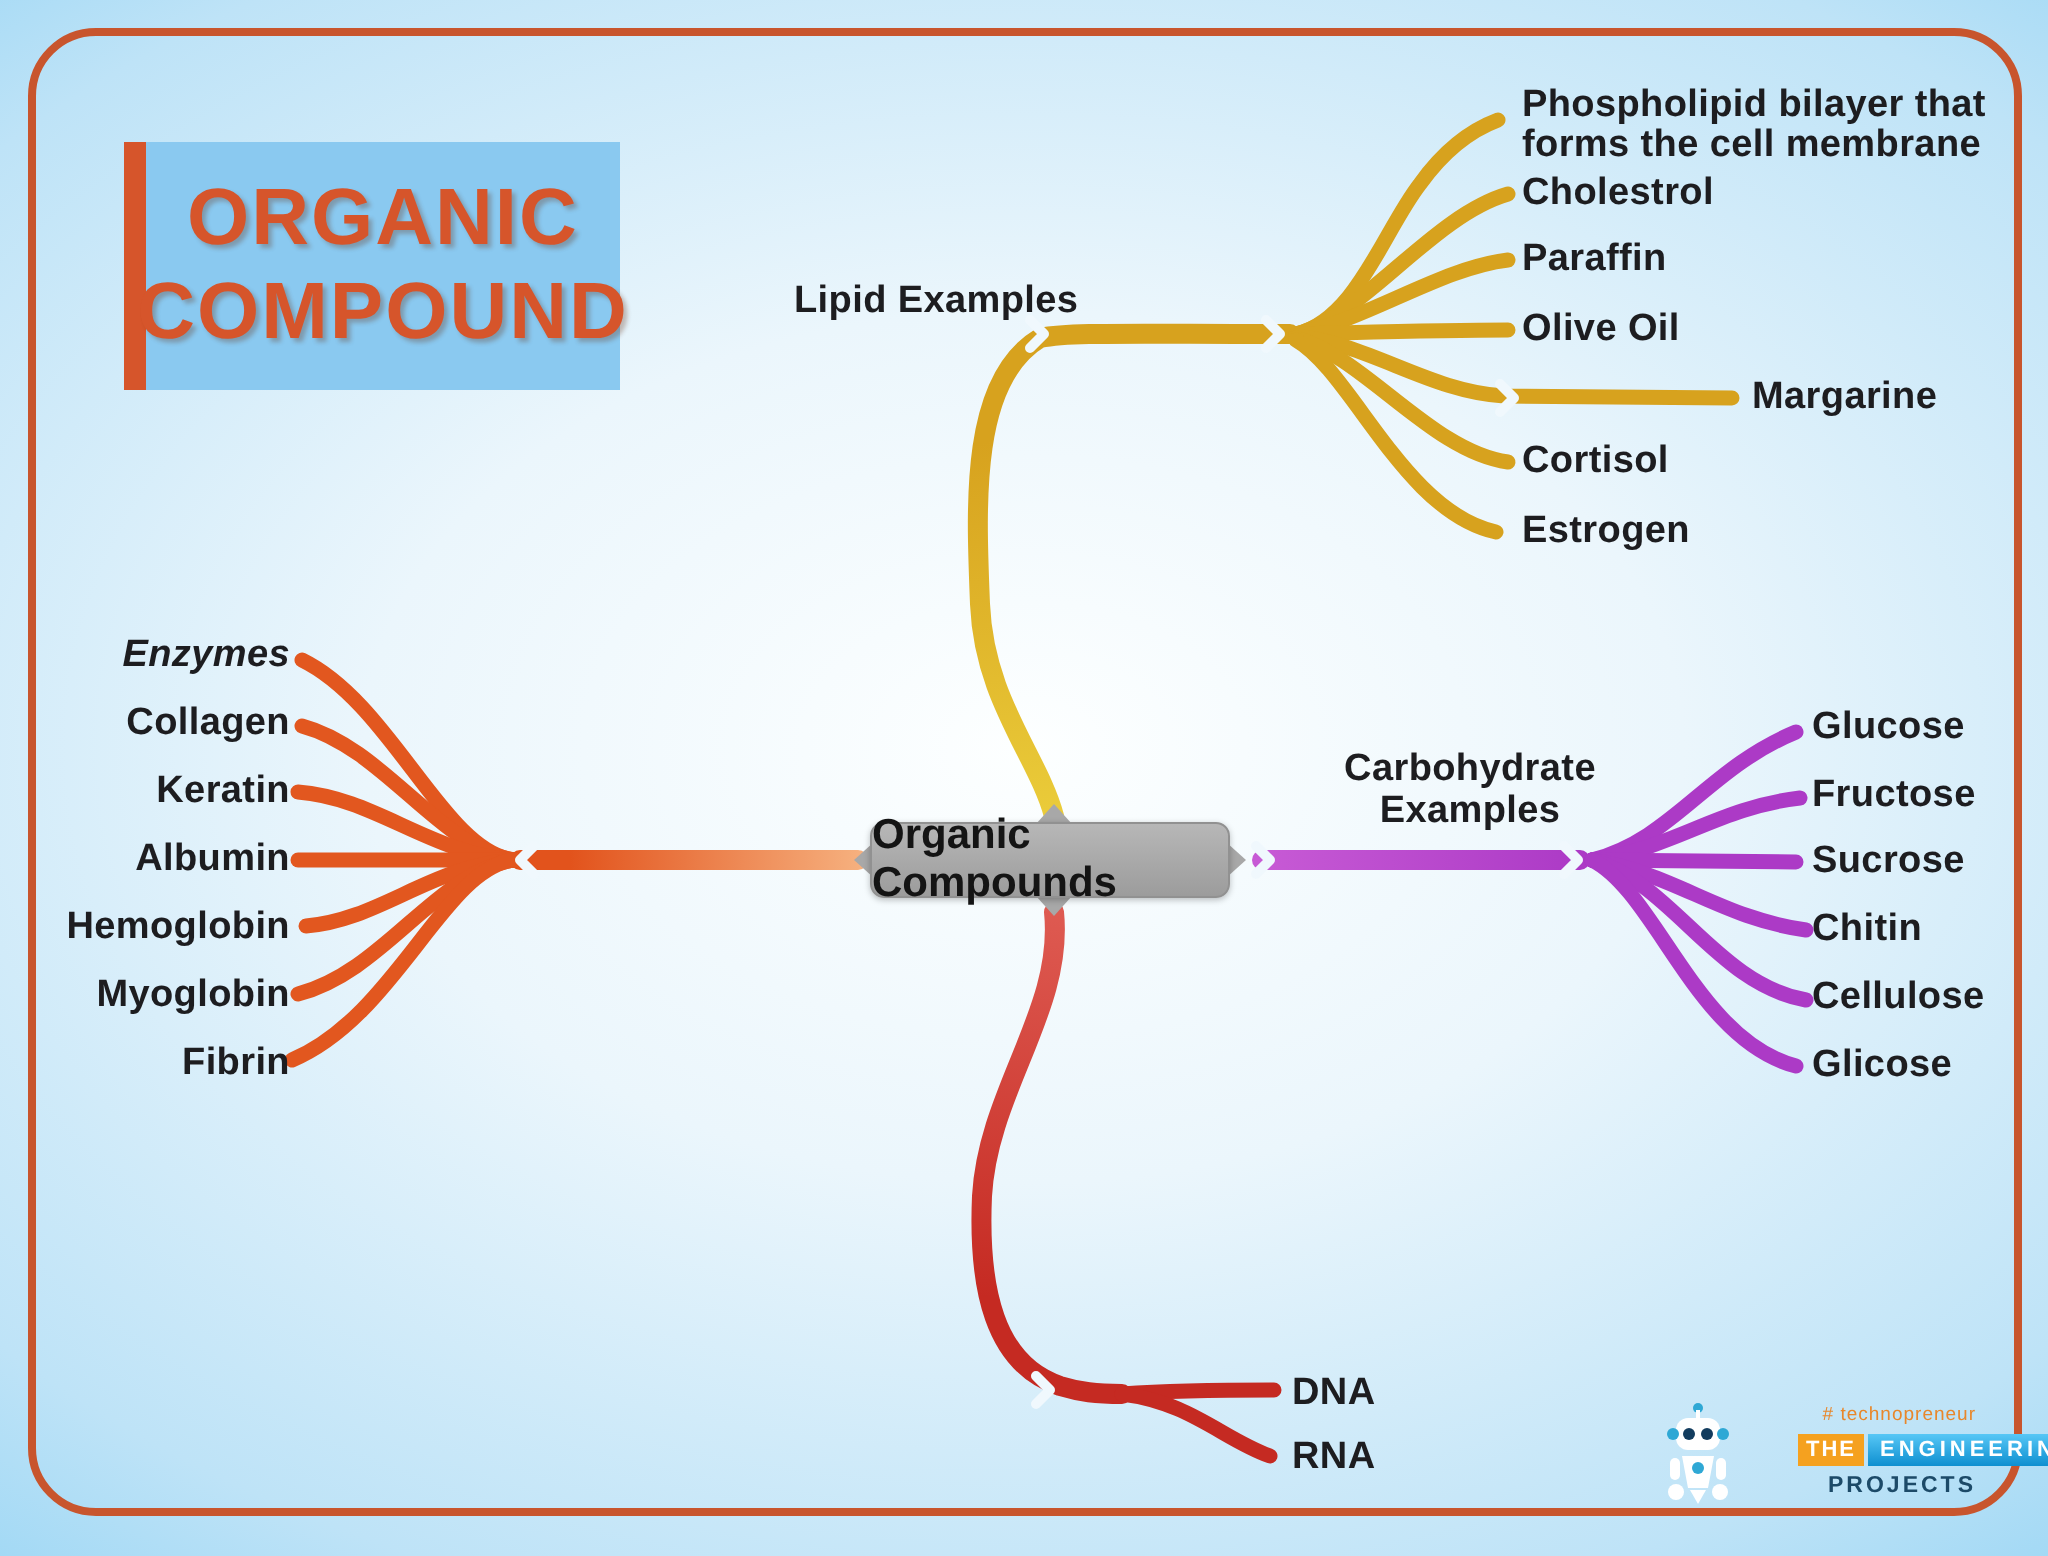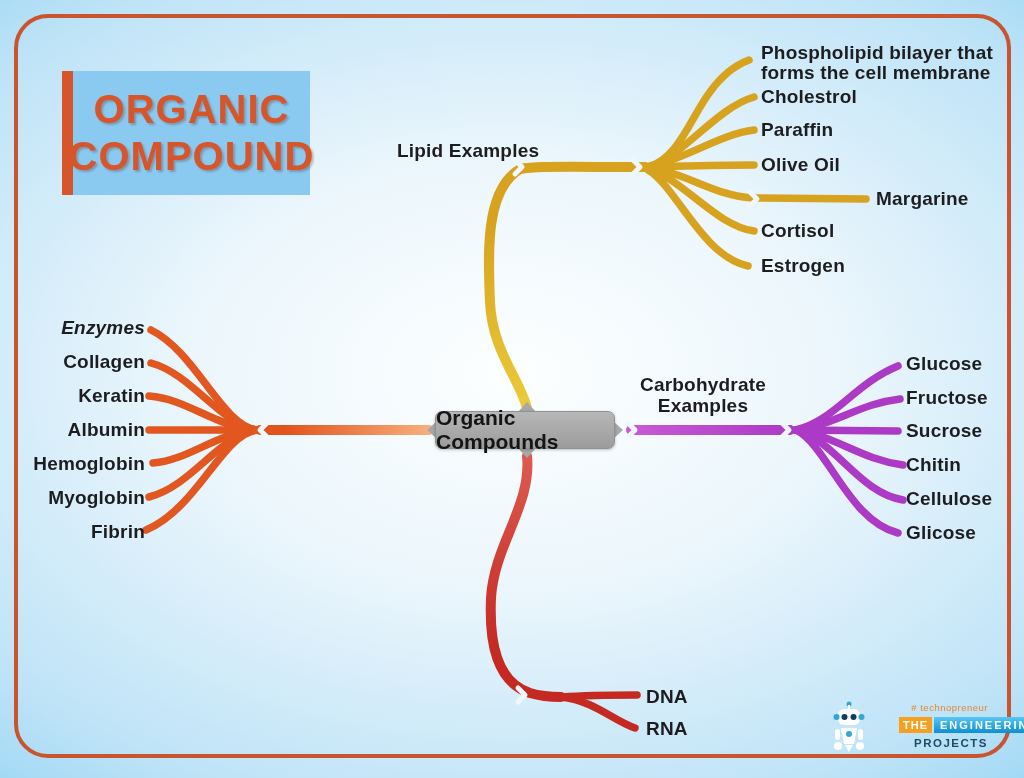--- a/index.html
+++ b/index.html
@@ -141,21 +141,21 @@
       <polygon points="437,421 427,430 437,439"></polygon>
       <polygon points="613,421 623,430 613,439"></polygon>
     </g>
   </svg>
 
   <div class="center-node">
     <span>Organic Compounds</span>
   </div>
 
   <div class="lbl" style="left:397px;top:140px;">Lipid Examples</div>
-  <div class="lbl wrap center" style="left:622px;top:374px;width:162px;">Carbohydrate Examples</div>
+  <div class="lbl wrap center" style="left:654px;top:374px;width:162px;">Carbohydrate Examples</div>
 
   <div class="lbl wrap" style="left:761px;top:43px;width:235px;line-height:20px;">Phospholipid bilayer that forms the cell membrane</div>
   <div class="lbl" style="left:761px;top:86px;">Cholestrol</div>
   <div class="lbl" style="left:761px;top:119px;">Paraffin</div>
   <div class="lbl" style="left:761px;top:154px;">Olive Oil</div>
   <div class="lbl" style="left:876px;top:188px;">Margarine</div>
   <div class="lbl" style="left:761px;top:220px;">Cortisol</div>
   <div class="lbl" style="left:761px;top:255px;">Estrogen</div>
 
   <div class="lbl right" style="left:20px;top:317px;width:125px;font-style:italic;">Enzymes</div>

